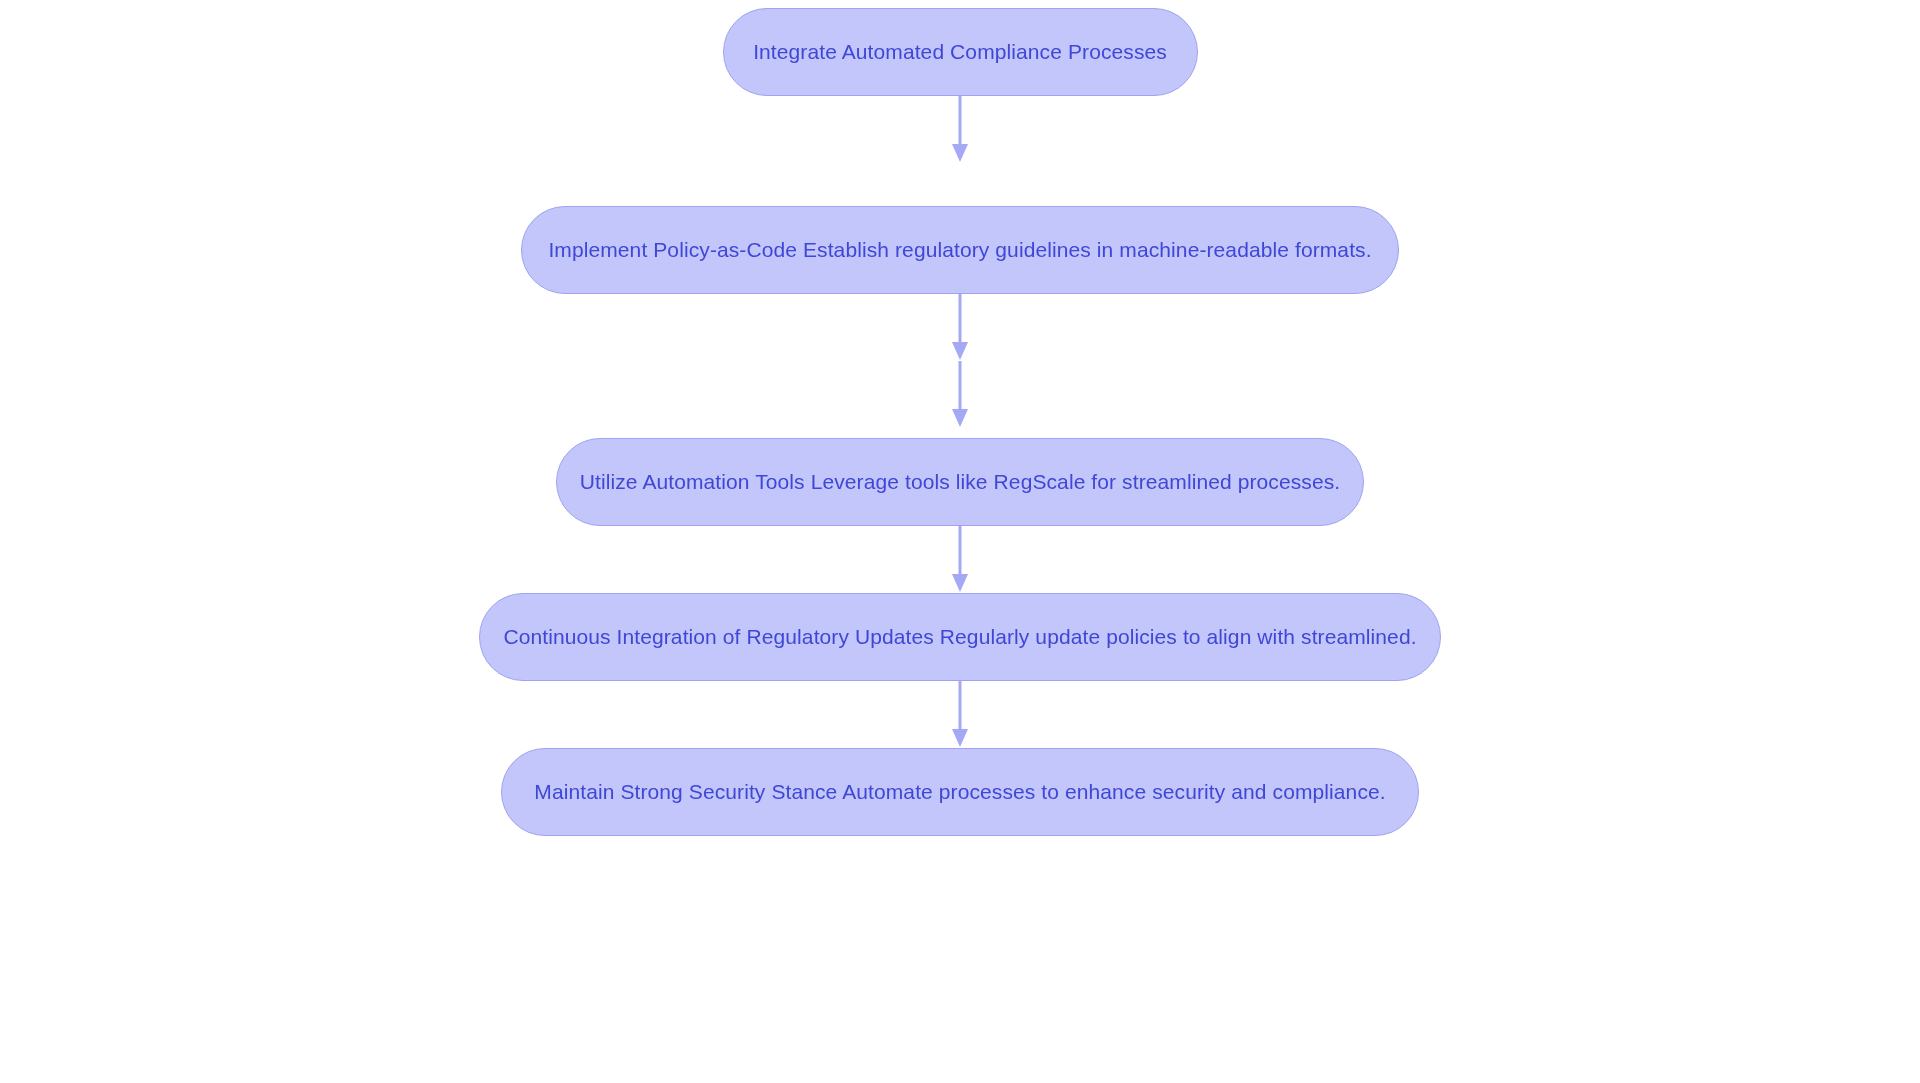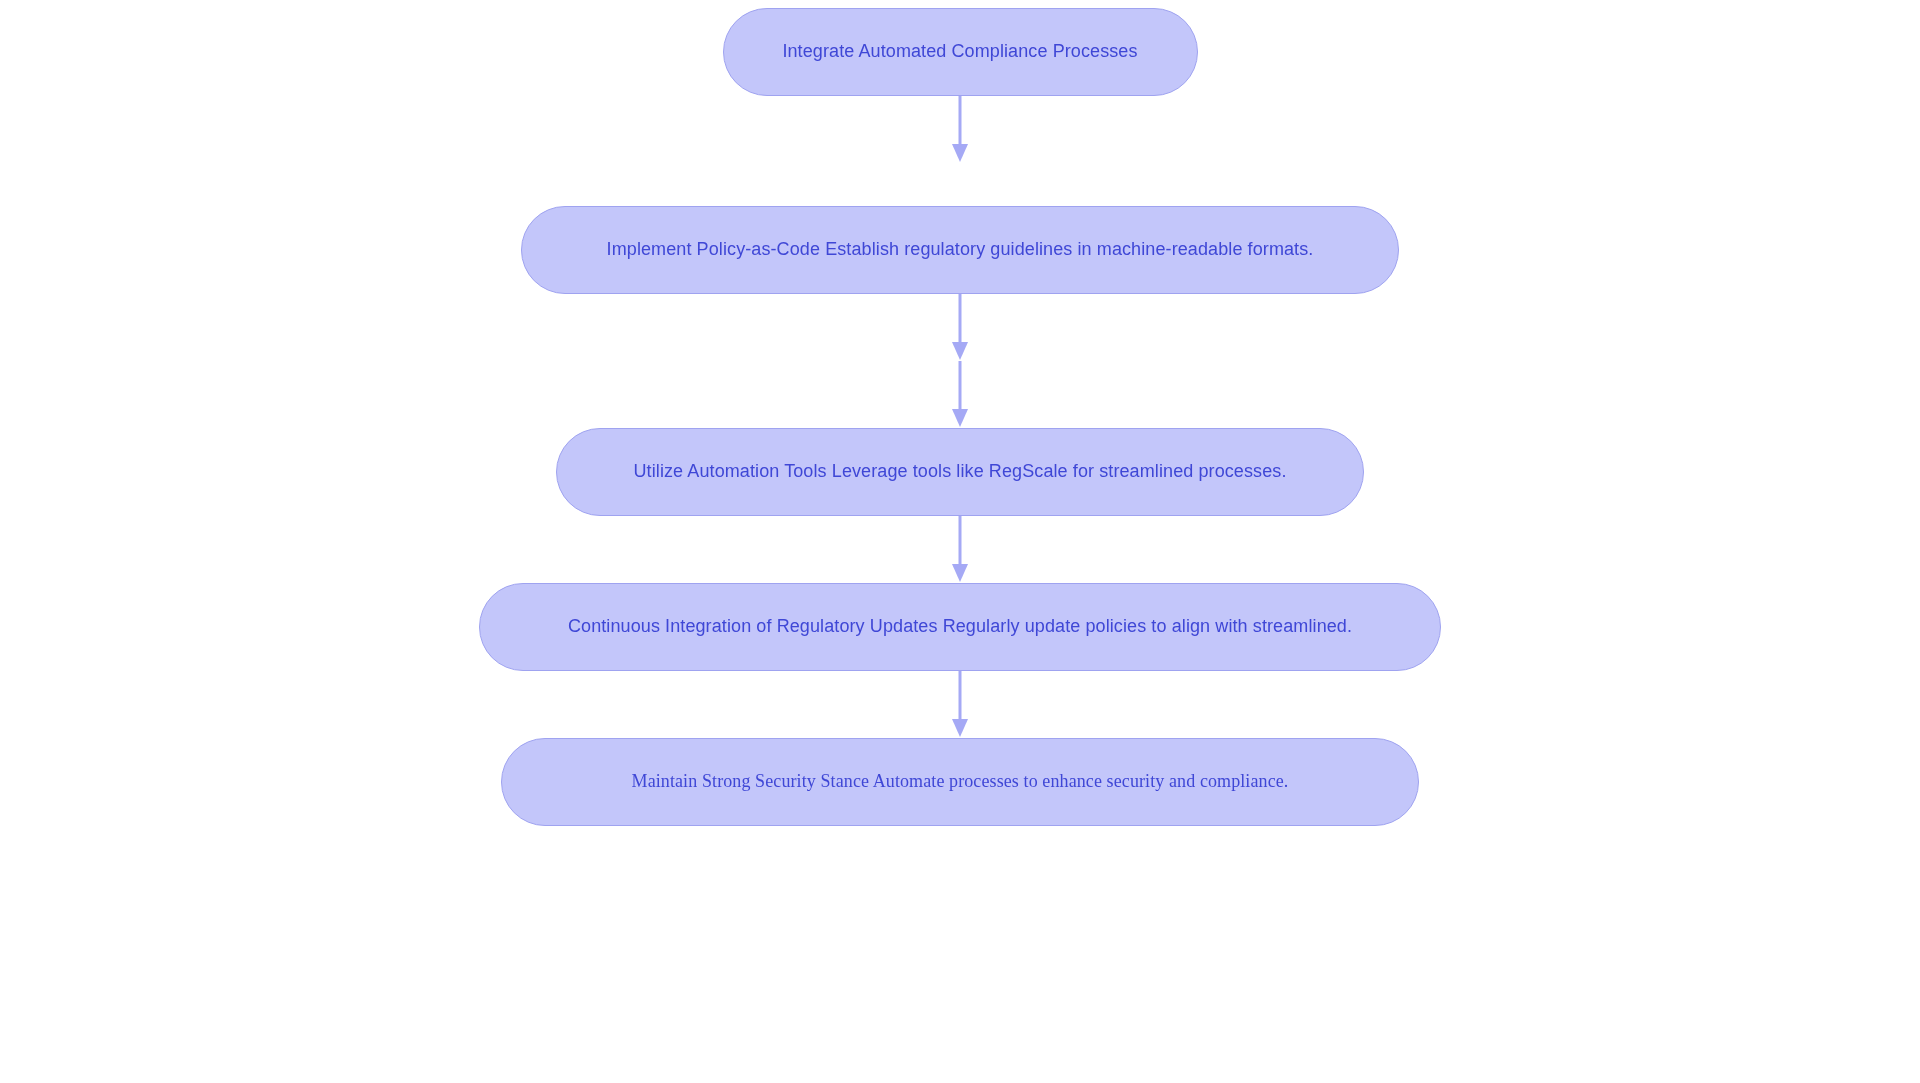--- a/index.html
+++ b/index.html
@@ -34,21 +34,21 @@
     border-radius: 44px;
     display: flex;
     align-items: center;
     justify-content: center;
     padding: 0 34px;
     margin: 0 auto;
   }
 
   .node-label {
     color: #3f47d6;
-    font-size: 18px;
+    font-size: 21px;
     line-height: 1.2;
     letter-spacing: 0.1px;
     white-space: nowrap;
     text-align: left;
     font-weight: 400;
   }
 
   .connector {
     width: 40px;
     height: 67px;
@@ -59,23 +59,23 @@
   }
   .connector svg {
     display: block;
     overflow: visible;
   }
 
   
   .w1 { width: 475px; }
   .w2 { width: 878px; margin-top: 43px; }
   .w3 { width: 792px; }
-  .w4 { width: 808px; }
+  .w4 { width: 808px; margin-top: 10px; }
   .w5 { width: 962px; }
-  .w6 { width: 918px; font-family: Liberation Serif, serif; }
+  .w6 { width: 918px; }
 </style>
 </head>
 <body>
 
 <div id="flowchart">
 
   <div class="node w1">
     <span class="node-label">Integrate Automated Compliance Processes</span>
   </div>
 

